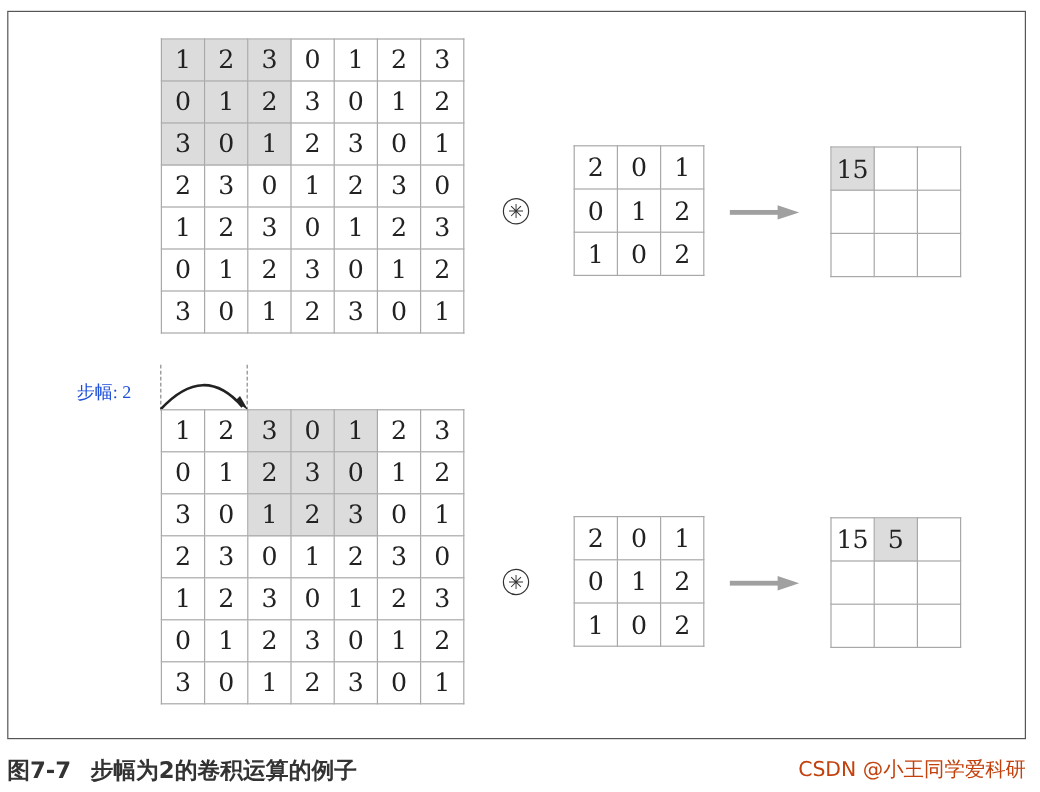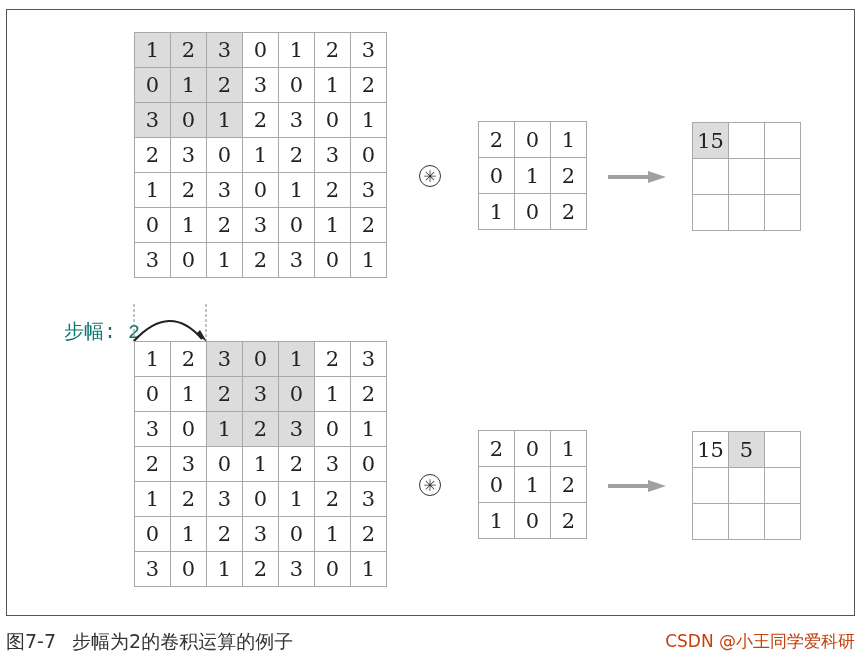--- a/index.html
+++ b/index.html
@@ -5,22 +5,22 @@
   html, body { margin:0; padding:0; background:#ffffff; }
   body { width:867px; height:660px; position:relative; overflow:hidden; font-family:"DejaVu Serif", serif; }
   .frame { position:absolute; left:6px; top:9px; width:849px; height:607px; border:1px solid #555; box-sizing:border-box; }
   .grid { position:absolute; border-collapse:collapse; }
   .grid td { border:1.5px solid #a8a8a8; text-align:center; vertical-align:middle; padding:0; color:#222; font-family:"DejaVu Serif", serif; font-size:21px; }
   .grid.big td { width:35px; height:34px; }
   .grid.small td { width:35px; height:35px; }
   .grid td.hl { background:#dcdcdc; }
   .conv { position:absolute; width:22px; height:22px; border:1.2px solid #333; border-radius:50%; box-sizing:border-box; text-align:center; line-height:21px; font-size:16px; color:#333; font-family:"DejaVu Sans", sans-serif; }
   .arrow { position:absolute; }
-  .stride-label { position:absolute; left:64px; top:318px; font-size:20px; color:#0f766e; font-family:Liberation Mono, monospace; }
-  .caption { position:absolute; left:6px; top:629px; font-size:19px; font-weight:normal; color:#333; font-family:"DejaVu Sans", sans-serif; }
+  .stride-label { position:absolute; left:64px; top:318px; font-size:15px; color:#1d4ed8; font-family:Liberation Serif, serif; }
+  .caption { position:absolute; left:6px; top:629px; font-size:19px; font-weight:bold; color:#333; font-family:"DejaVu Sans", sans-serif; }
   .caption .gap { display:inline-block; width:16px; }
   .watermark { position:absolute; right:12px; top:630px; font-size:17px; color:#c2410c; font-family:"DejaVu Sans", sans-serif; }
 </style>
 </head>
 <body>
 
 <div class="frame"></div>
 
 <table class="grid big" style="left:134px; top:32px;">
   <tbody>

